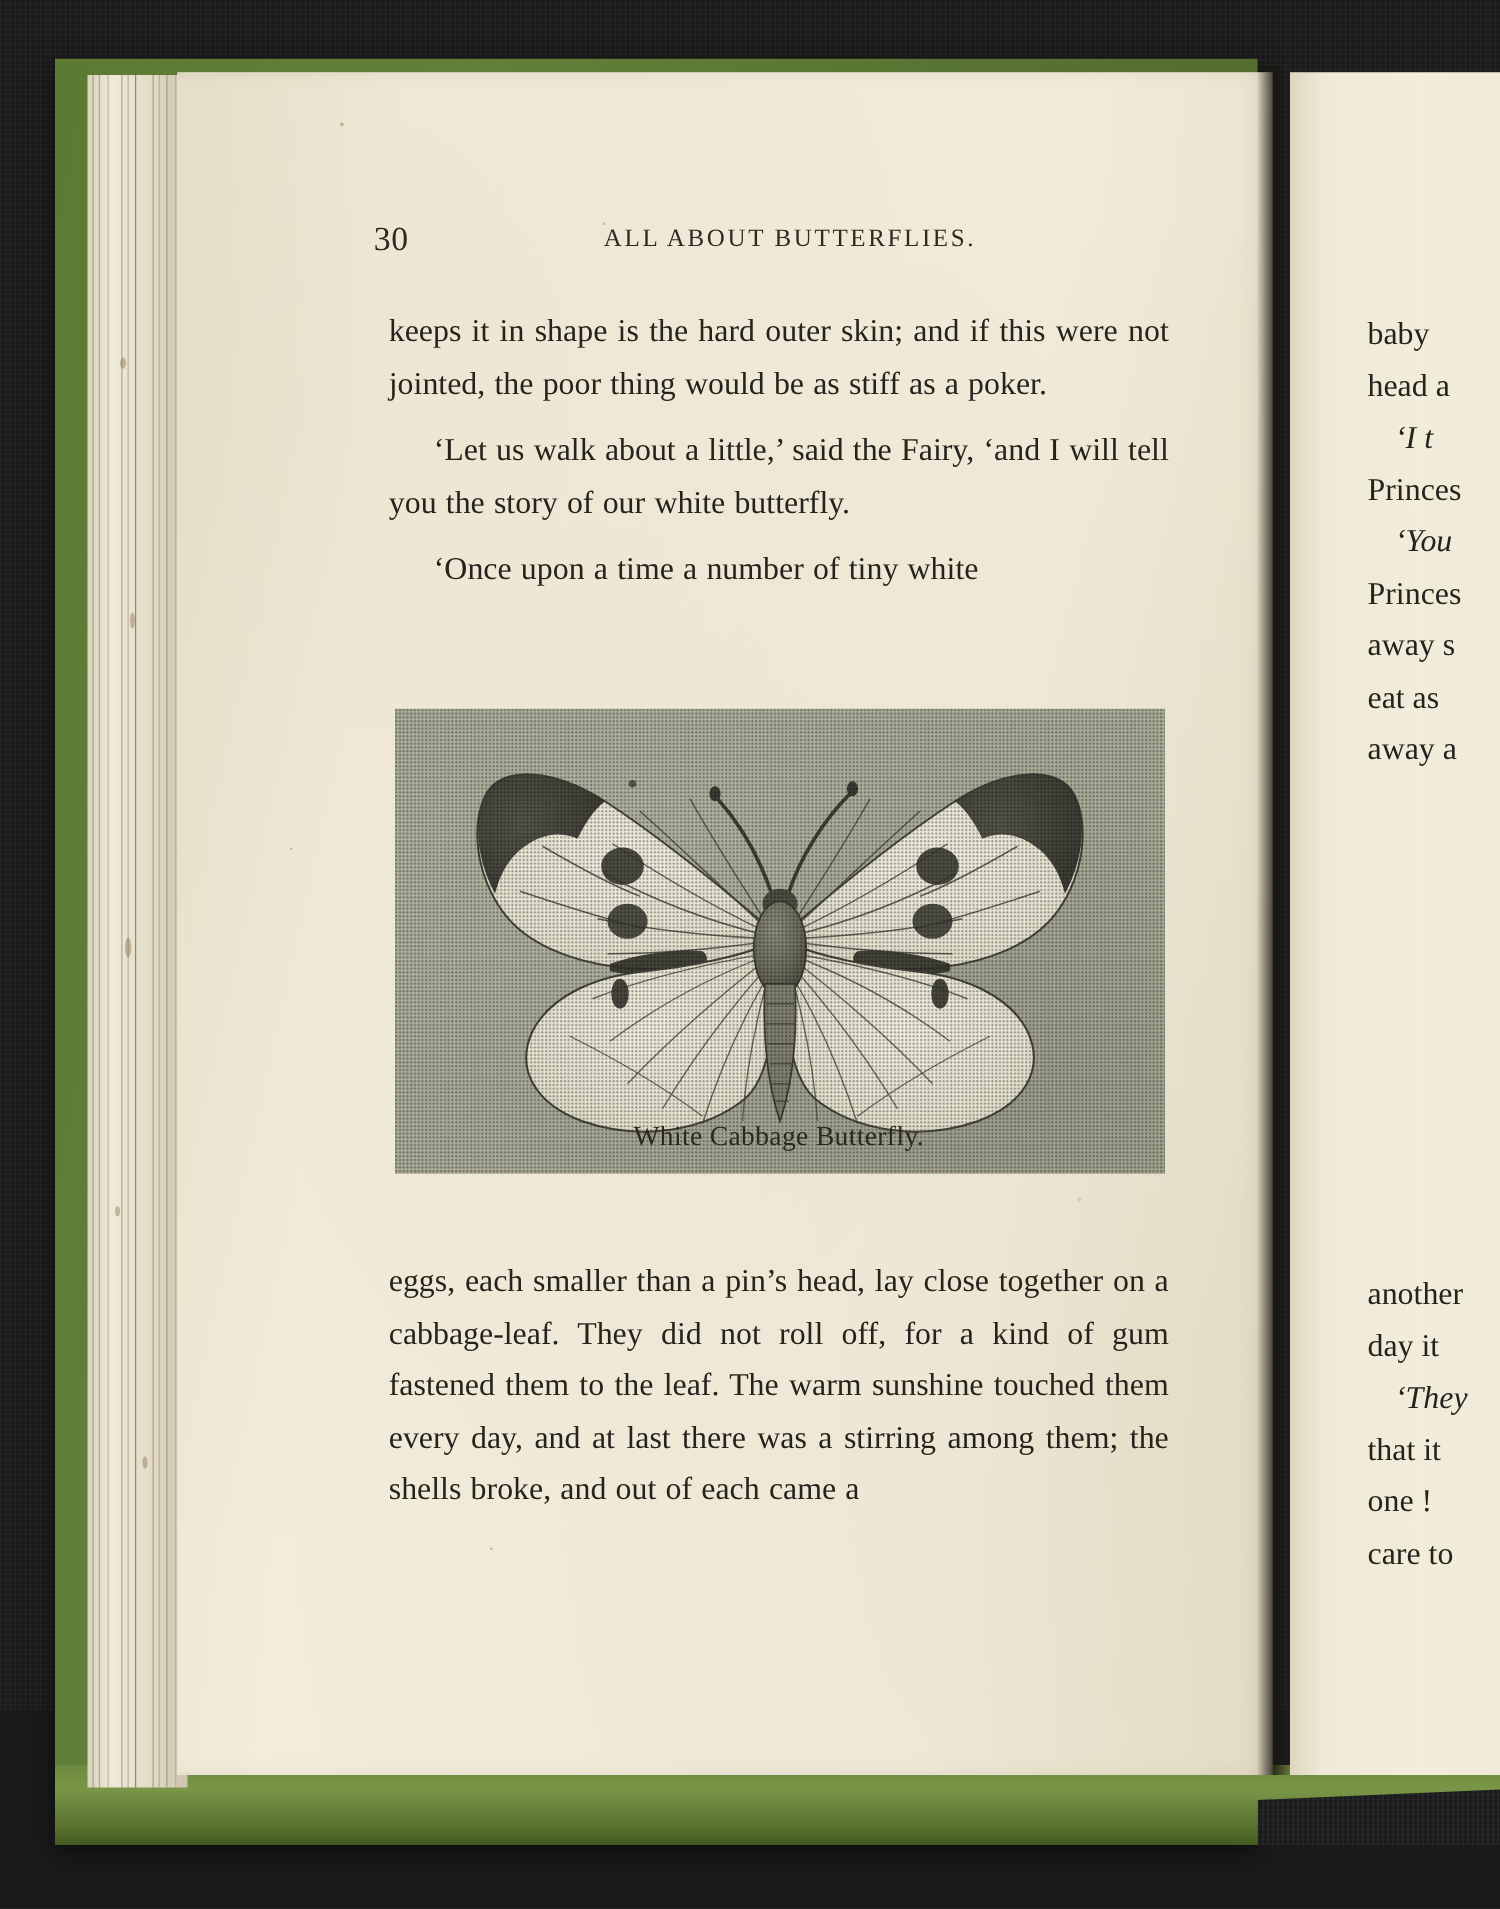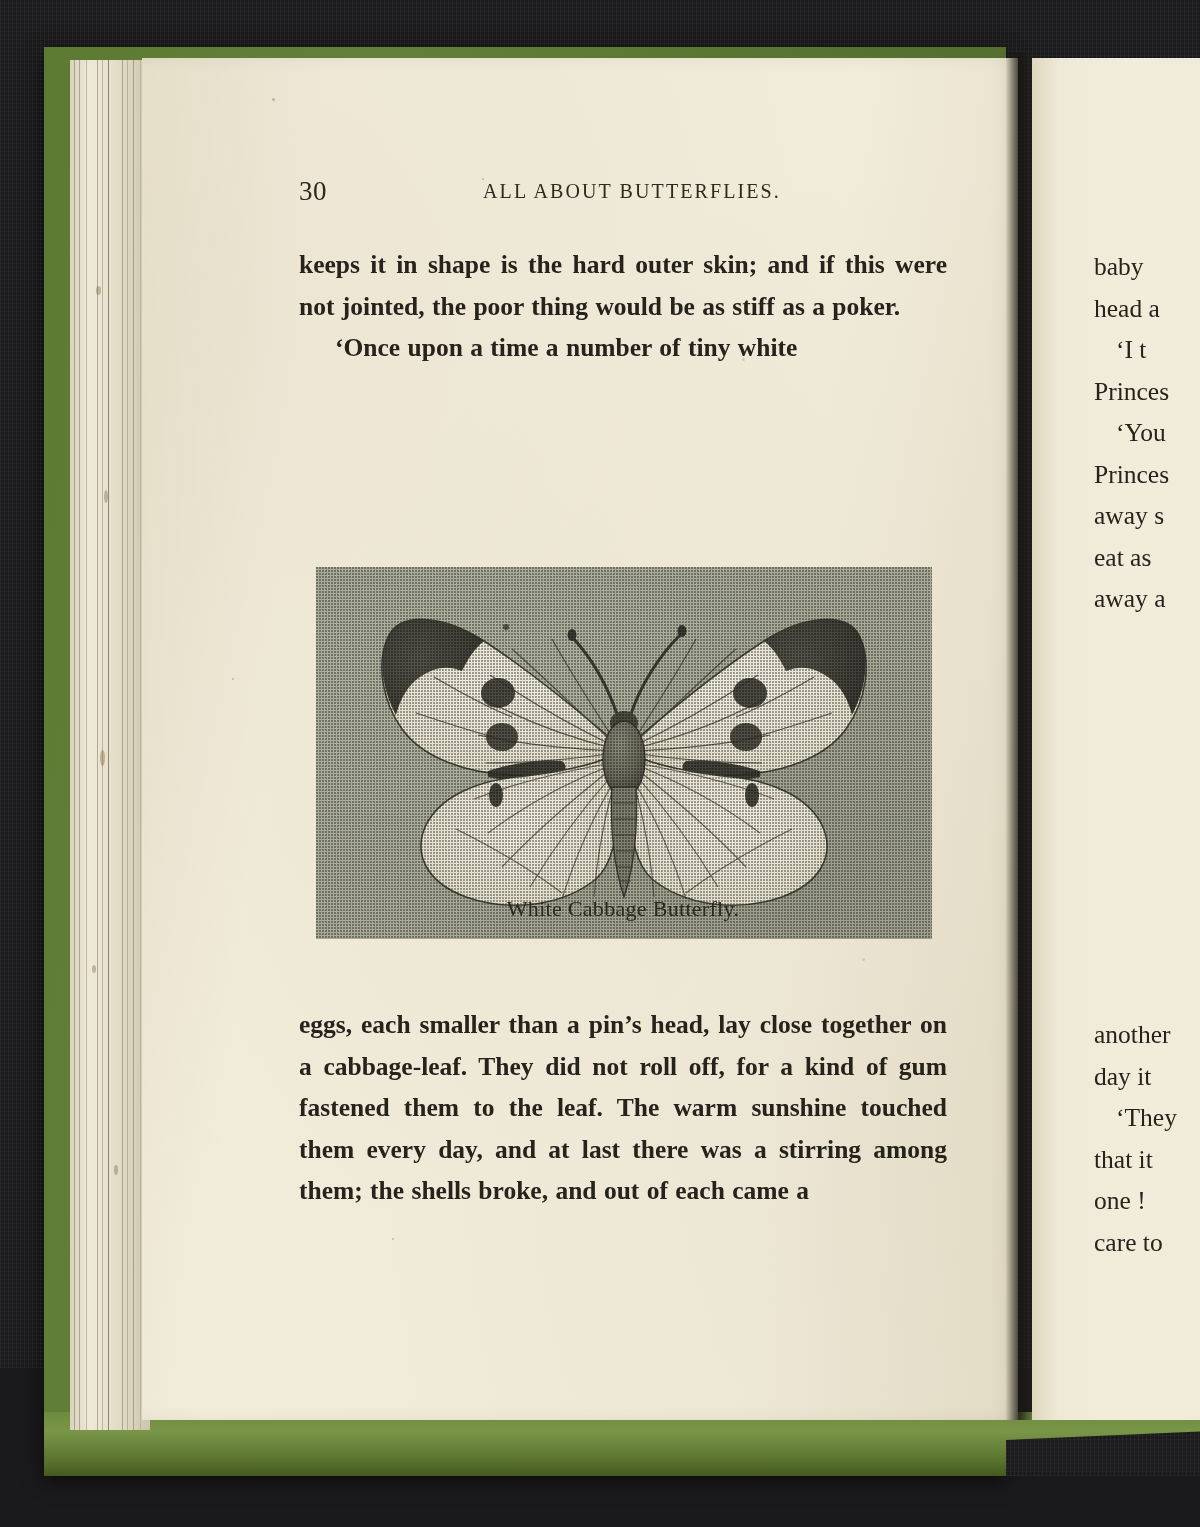--- a/index.html
+++ b/index.html
@@ -135,30 +135,29 @@
     top: 4px;
     width: 648px;
     text-align: center;
     font-size: 20px;
     letter-spacing: 2.1px;
     padding-left: 18px;
     box-sizing: border-box;
   }
 
   p.bodytext {
-    margin: 0;
+    margin: 12px;
     color: #26231c;
     font-size: 25.5px;
     line-height: 41.5px;
     text-align: justify;
     text-align-last: left;
     -webkit-hyphens: none;
     hyphens: none;
     word-spacing: 1px;
-    font-weight: bold;
   }
   p.indent { text-indent: 36px; }
   p.cont { text-indent: 0; }
 
   #para-top { margin-top: 24px; }
   #para-mid { margin-top: 0; }
   #para-open { margin-top: 0; }
   #para-bottom { margin-top: 0; }
 
   
@@ -211,21 +210,21 @@
     position: absolute;
     left: 1094px;
     color: #26231c;
     font-size: 25.5px;
     line-height: 41.5px;
     white-space: nowrap;
   }
   #rfrag-block-a { top: 246px; }
   #rfrag-block-b { top: 1014px; }
   .rfrag-line { height: 41.5px; }
-  .rfrag-ind { padding-left: 22px; }
+  .rfrag-ind { padding-left: 22px; font-style: italic; }
 
   
   .speck {
     position: absolute;
     background: rgba(120,98,60,0.38);
     border-radius: 50%;
   }
 </style>
 </head>
 <body>
@@ -270,20 +269,21 @@
 
   <div id="text-col">
 
     <div id="runhead">
       <div id="folio">30</div>
       <div id="runtitle">ALL ABOUT BUTTERFLIES.</div>
     </div>
 
     <p id="para-top" class="bodytext cont">keeps it in shape is the hard outer skin; and if this were not jointed, the poor thing would be as stiff as a poker.</p>
 
+    <p id="para-mid" class="bodytext indent">‘Let us walk about a little,’ said the Fairy, ‘and I will tell you the story of our white butterfly.</p>
 
     <p id="para-open" class="bodytext indent" style="text-align:center;">‘Once upon a time a number of tiny white</p>
   </div>
 
   <div id="figure-wrap">
     <div id="plate">
       <div id="plate-tone"></div>
       <svg viewBox="0 0 616 372" preserveAspectRatio="none">
         <defs>
           <radialGradient id="wingShade" cx="50%" cy="45%" r="70%">

